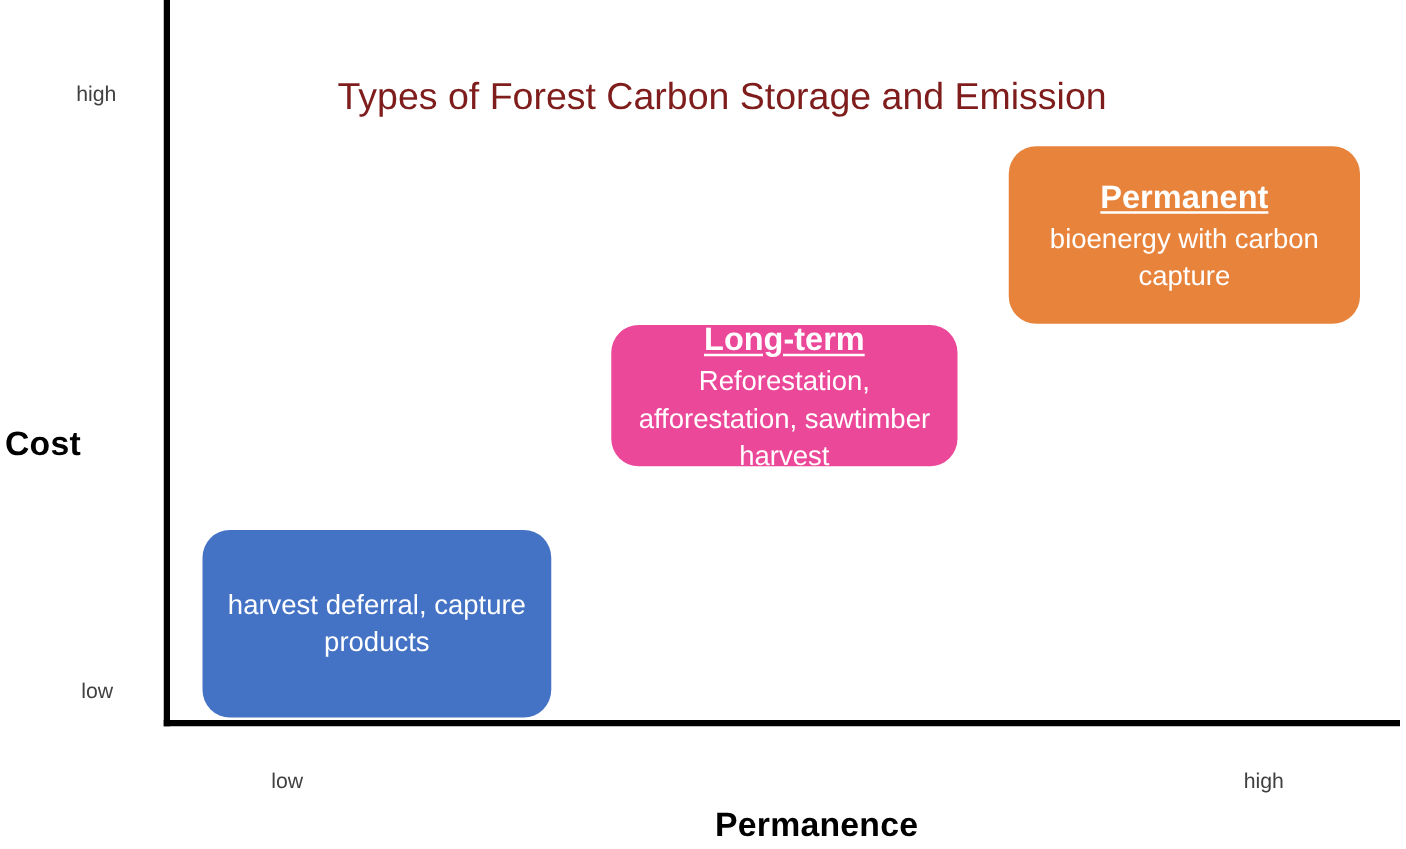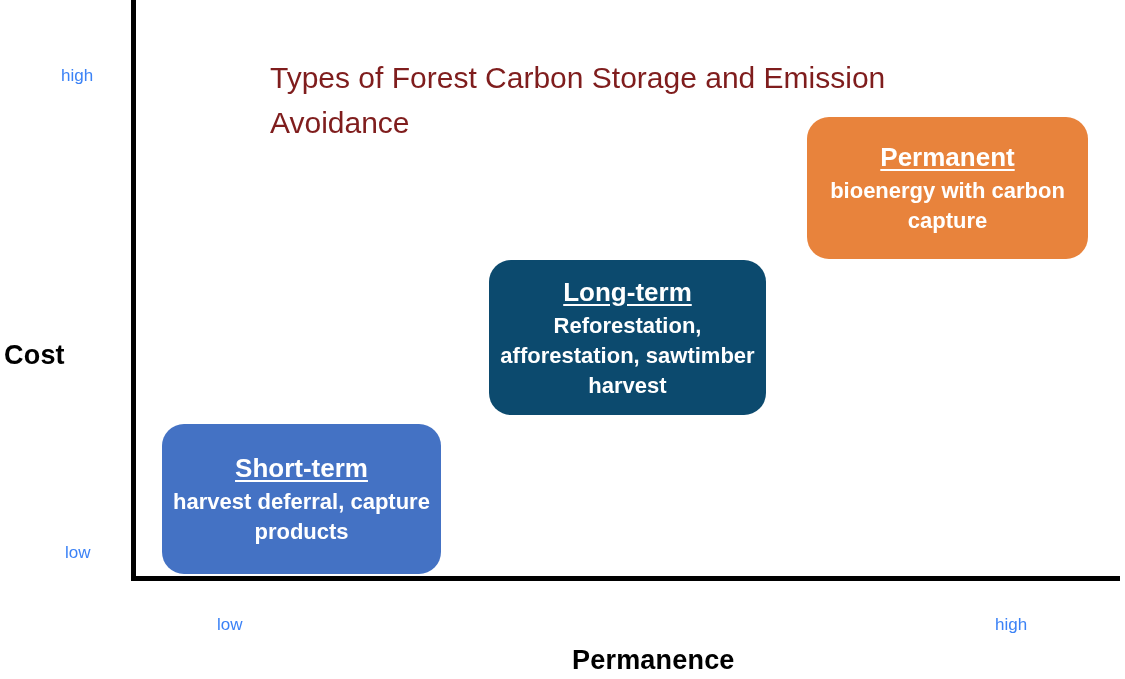--- a/index.html
+++ b/index.html
@@ -45,21 +45,21 @@
     font-weight: bold;
     letter-spacing: 0.2px;
     white-space: nowrap;
   }
   .axis-title-y { left: 4px;  top: 340px; }
   .axis-title-x { left: 524px; top: 645px; margin-left: 48px; }
 
   
   .tick {
     position: absolute;
-    color: #3b82f6;
+    color: #404040;
     font-size: 17px;
     white-space: nowrap;
   }
   .tick-y-high { left: 61px;  top: 66px; }
   .tick-y-low  { left: 65px;  top: 543px; }
   .tick-x-low  { left: 217px; top: 615px; }
   .tick-x-high { left: 995px; top: 615px; }
 
   
   .chart-title {
@@ -92,57 +92,56 @@
     font-weight: bold;
     text-decoration: underline;
     text-underline-offset: 3px;
     line-height: 34px;
     margin-bottom: 2px;
     white-space: nowrap;
   }
   .box-desc {
     font-size: 22px;
     line-height: 30px;
-    font-weight: bold;
+    font-weight: normal;
   }
 
   .box-permanent {
     left: 807px;
     top: 117px;
     width: 281px;
     height: 142px;
     background: #E8833C;
   }
   .box-longterm {
     left: 489px;
     top: 260px;
     width: 277px;
-    height: 155px;
-    background: #0c4a6e;
+    height: 113px;
+    background: #ec4899;
     align-items: center;
   }
   .box-shortterm {
     left: 162px;
     top: 424px;
     width: 279px;
     height: 150px;
     background: #4472C4;
   }
 </style>
 </head>
 <body>
 
 <div id="canvas">
 
   <div class="axis-y"></div>
   <div class="axis-x"></div>
 
   <div class="chart-title">
     <div>Types of Forest Carbon Storage and Emission</div>
-    <div>Avoidance</div>
   </div>
 
   <div class="axis-title axis-title-y">Cost</div>
   <div class="axis-title axis-title-x">Permanence</div>
 
   <div class="tick tick-y-high">high</div>
   <div class="tick tick-y-low">low</div>
   <div class="tick tick-x-low">low</div>
   <div class="tick tick-x-high">high</div>
 
@@ -150,17 +149,16 @@
     <div class="box-heading">Permanent</div>
     <div class="box-desc">bioenergy with carbon capture</div>
   </div>
 
   <div class="box box-longterm">
     <div class="box-heading">Long-term</div>
     <div class="box-desc">Reforestation, afforestation, sawtimber harvest</div>
   </div>
 
   <div class="box box-shortterm">
-    <div class="box-heading">Short-term</div>
     <div class="box-desc">harvest deferral, capture products</div>
   </div>
 
 </div>
 
 </body></html>

